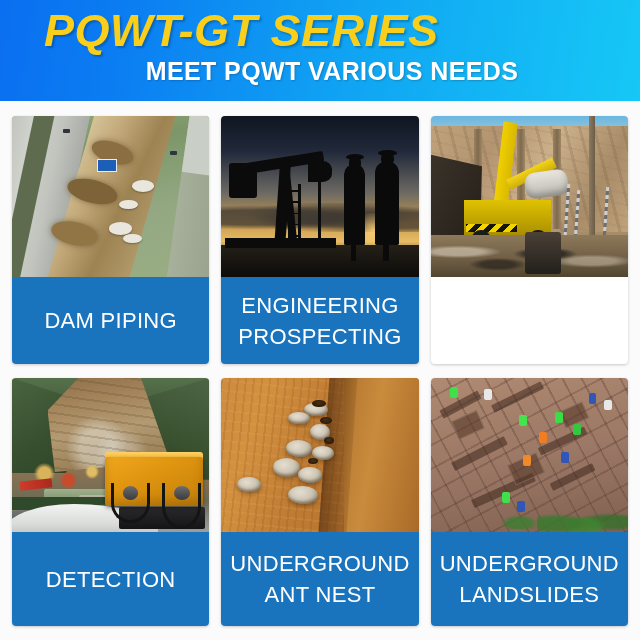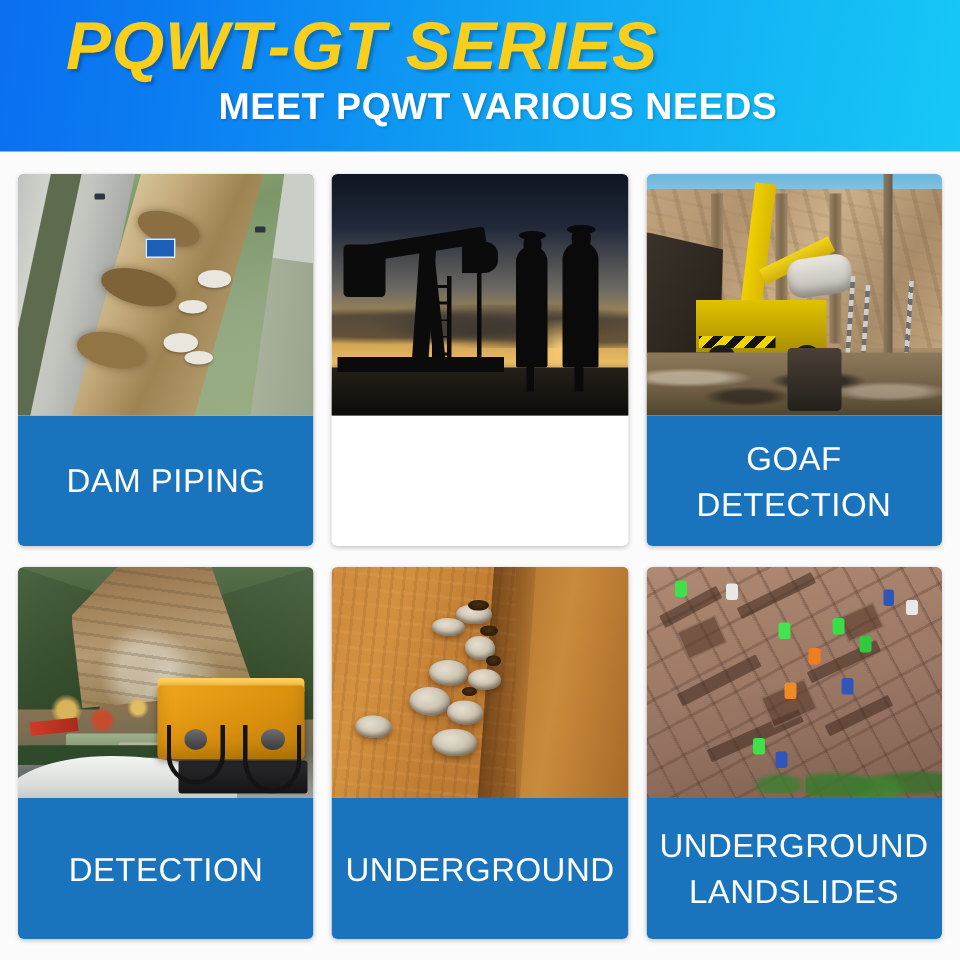--- a/index.html
+++ b/index.html
@@ -504,20 +504,24 @@
       <div class="sil base"></div>
       <div class="man m1hat"></div>
       <div class="man m1head"></div>
       <div class="man m1body"></div>
       <div class="man m1leg"></div>
       <div class="man m2hat"></div>
       <div class="man m2head"></div>
       <div class="man m2body"></div>
       <div class="man m2leg"></div>
     </div>
+    <div class="label">
+      <span class="ln">ENGINEERING</span>
+      <span class="ln">PROSPECTING</span>
+    </div>
   </div>
 
   <div class="card row1">
     <div class="photo p3">
       <div class="cliff"></div>
       <div class="pillar pl1"></div>
       <div class="pillar pl2"></div>
       <div class="pillar pl3"></div>
       <div class="dark"></div>
       <div class="polemast"></div>
@@ -527,24 +531,20 @@
       <div class="truck"></div>
       <div class="stripe"></div>
       <div class="wheel w1"></div>
       <div class="wheel w2"></div>
       <div class="chain c1"></div>
       <div class="chain c2"></div>
       <div class="chain c3"></div>
       <div class="rubble"></div>
       <div class="pump"></div>
     </div>
-    <div class="label">
-      <span class="ln">GOAF</span>
-      <span class="ln">DETECTION</span>
-    </div>
   </div>
 
   <div class="card row2">
     <div class="photo p4">
       <div class="forestL"></div>
       <div class="forestR"></div>
       <div class="slide"></div>
       <div class="debris"></div>
       <div class="tent"></div>
       <div class="barrier"></div>
@@ -579,20 +579,21 @@
       <div class="cav cv7"></div>
       <div class="cav cv8"></div>
       <div class="cav cv9"></div>
       <div class="hole h1"></div>
       <div class="hole h2"></div>
       <div class="hole h3"></div>
       <div class="hole h4"></div>
     </div>
     <div class="label">
       <span class="ln">UNDERGROUND</span>
+      <span class="ln">ANT NEST</span>
     </div>
   </div>
 
   <div class="card row2">
     <div class="photo p6">
       <div class="tex6"></div>
       <div class="trench t1"></div>
       <div class="trench t2"></div>
       <div class="trench t3"></div>
       <div class="trench t4"></div>

